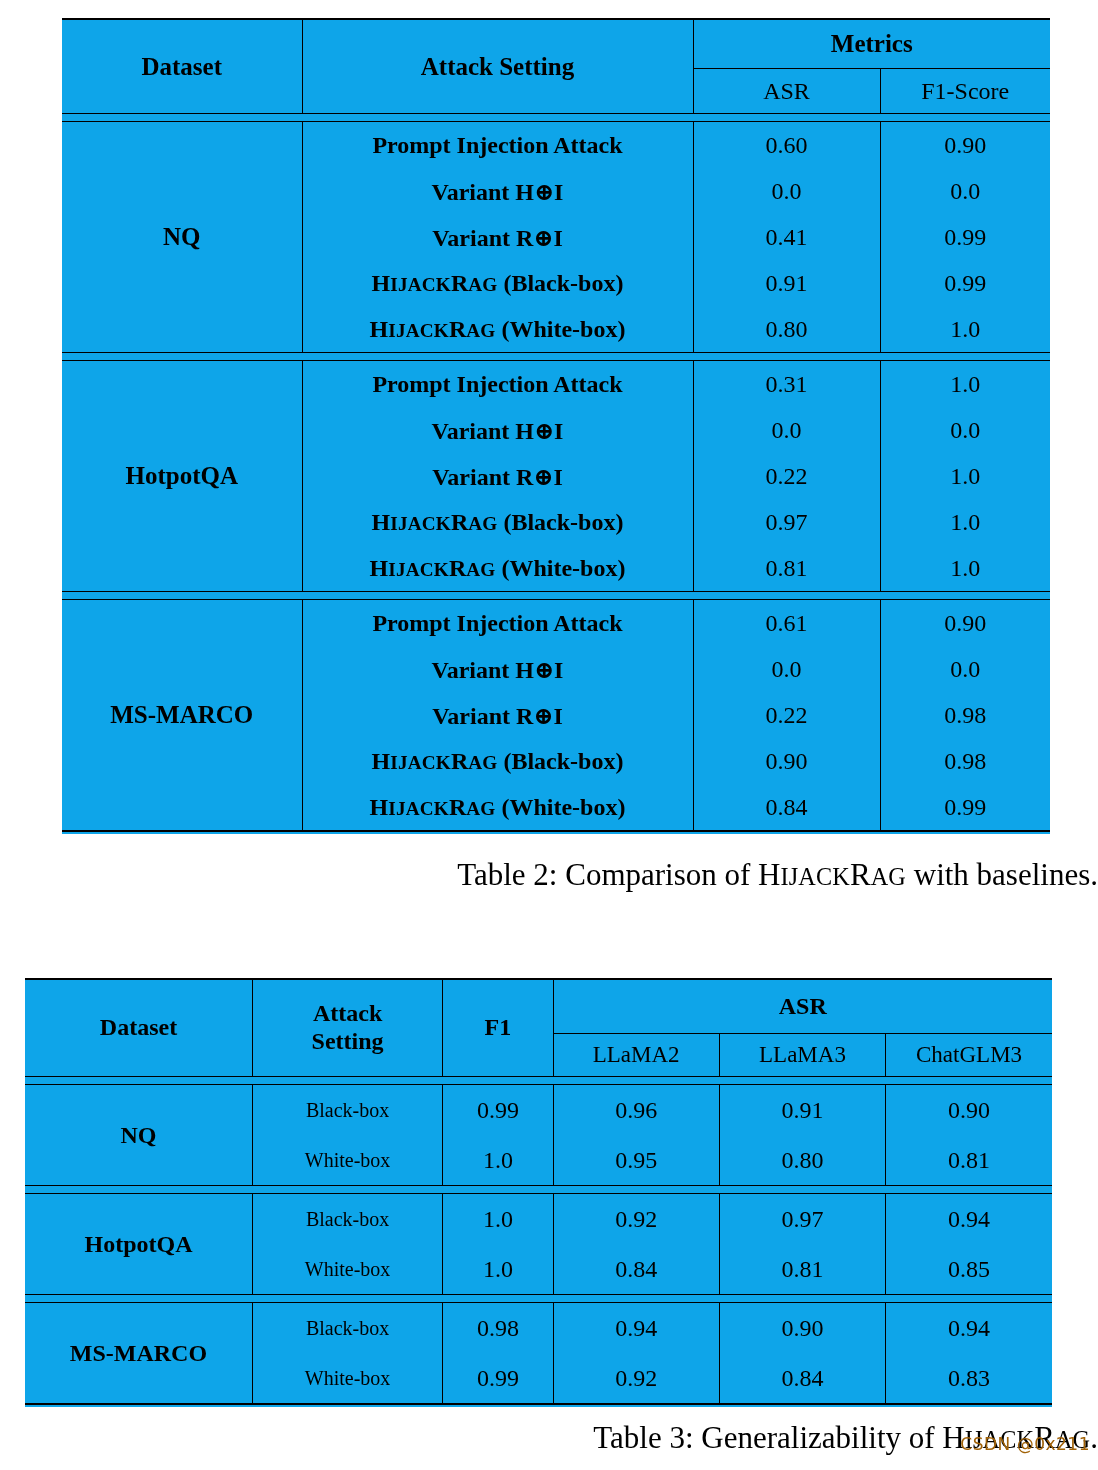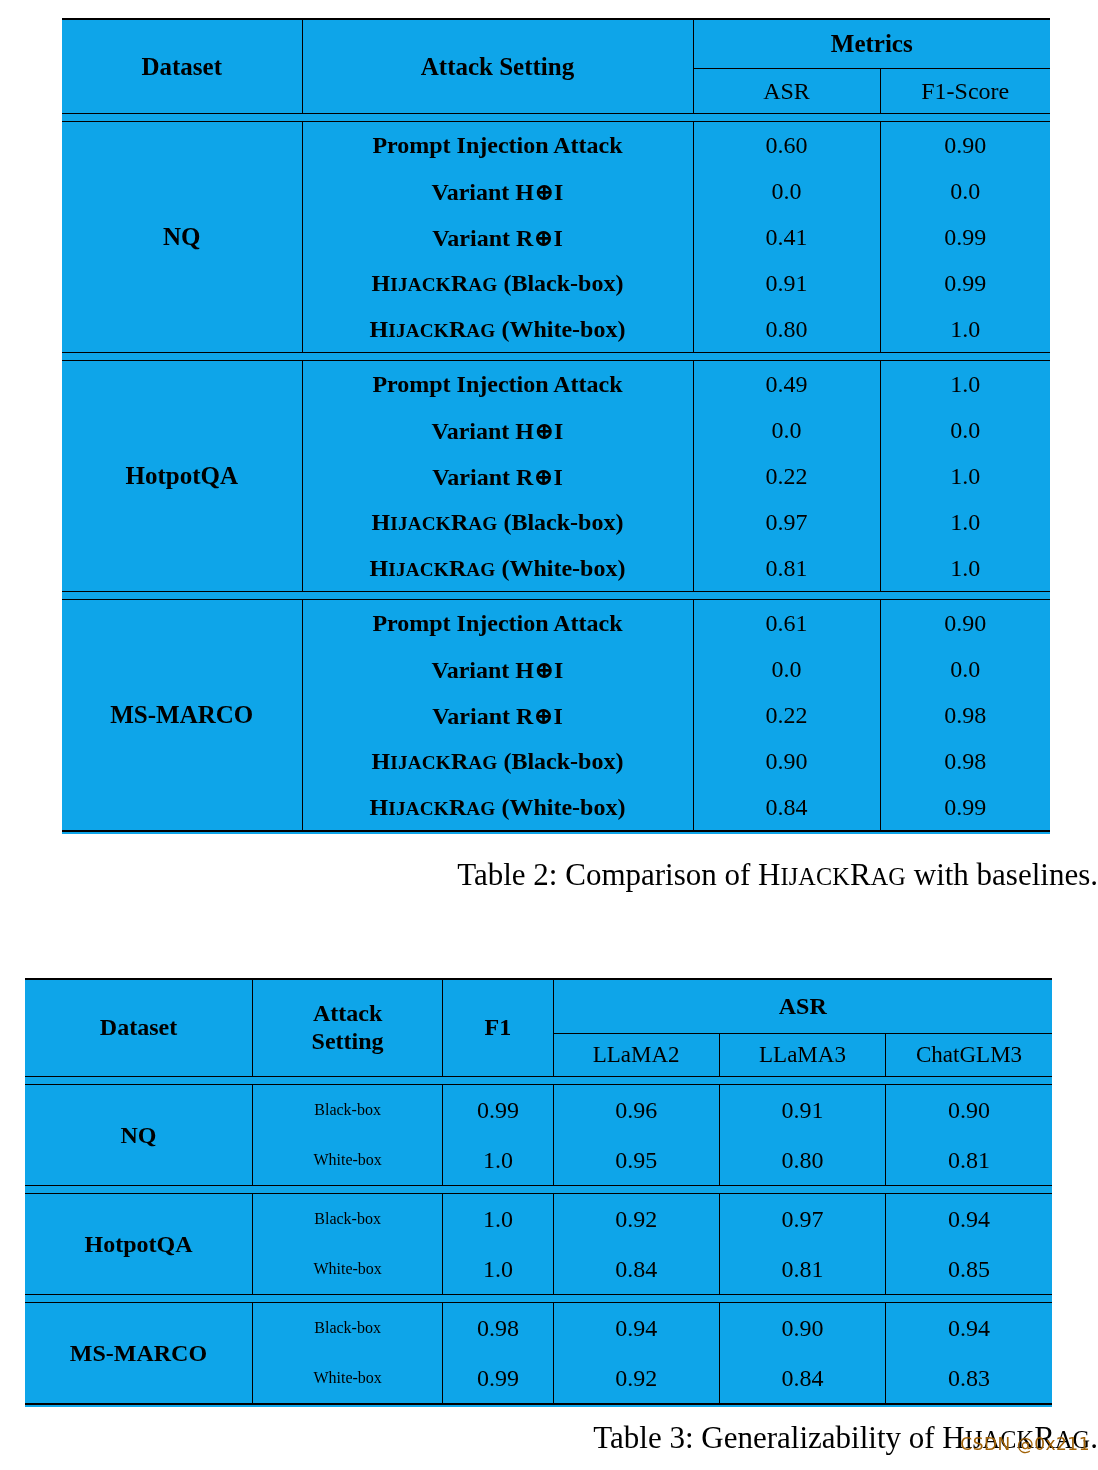--- a/index.html
+++ b/index.html
@@ -129,21 +129,21 @@
   }
   #table3 .hdr-sub {
     font-size: 23px;
     height: 42px;
   }
   #table3 .cell-dataset {
     font-weight: bold;
     font-size: 24px;
   }
   #table3 .cell-setting {
-    font-size: 16px;
+    font-size: 20px;
     height: 50px;
     margin-left: 12px;
   }
   #table3 .cell-num { font-size: 24px; }
 
   
   #watermark {
     position: absolute;
     right: 8px;
     top: 1434px;
@@ -209,21 +209,21 @@
           <td class="cell-num bold-num">1.0</td>
         </tr>
         <tr>
           <td colspan="4" class="grp-sep">
             <div class="grp-sep-inner"></div>
           </td>
         </tr>
         <tr>
           <td class="cell-dataset vline-r" rowspan="5">HotpotQA</td>
           <td class="cell-setting vline-r">Prompt Injection Attack</td>
-          <td class="cell-num vline-r">0.49</td>
+          <td class="cell-num vline-r">0.31</td>
           <td class="cell-num">1.0</td>
         </tr>
         <tr>
           <td class="cell-setting vline-r">Variant H⊕I</td>
           <td class="cell-num vline-r">0.0</td>
           <td class="cell-num">0.0</td>
         </tr>
         <tr>
           <td class="cell-setting vline-r">Variant R⊕I</td>
           <td class="cell-num vline-r">0.22</td>

